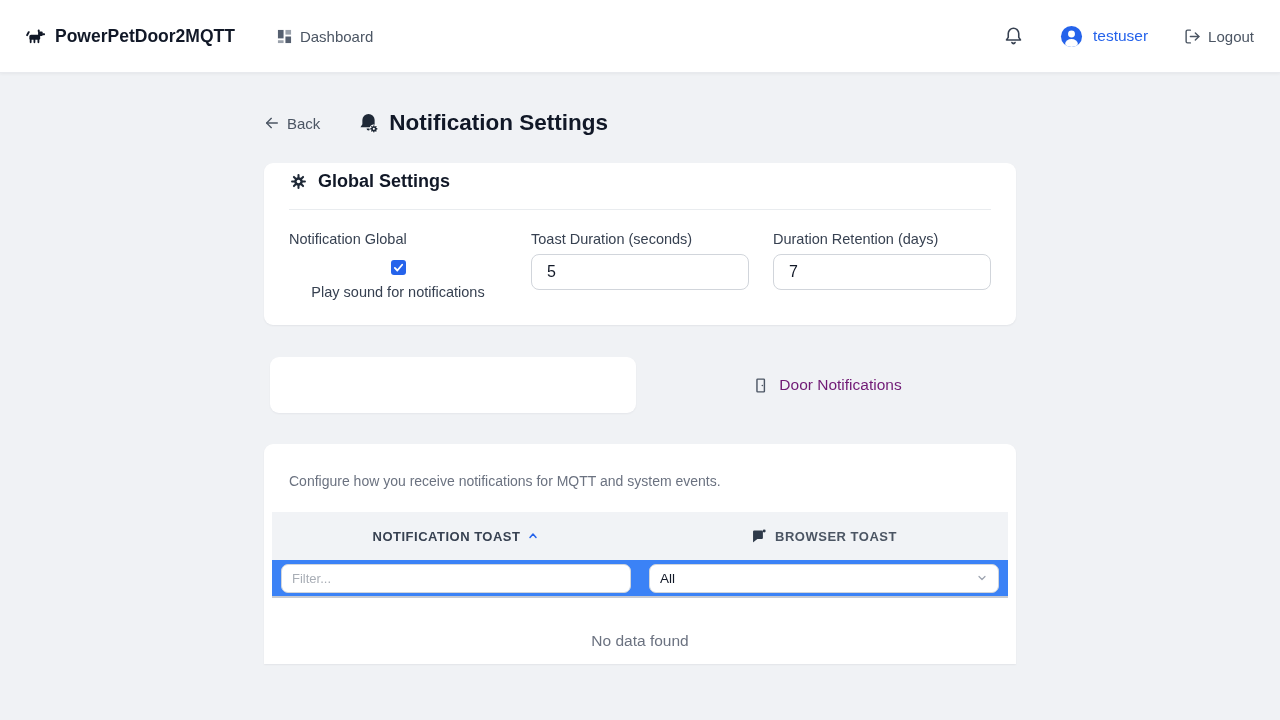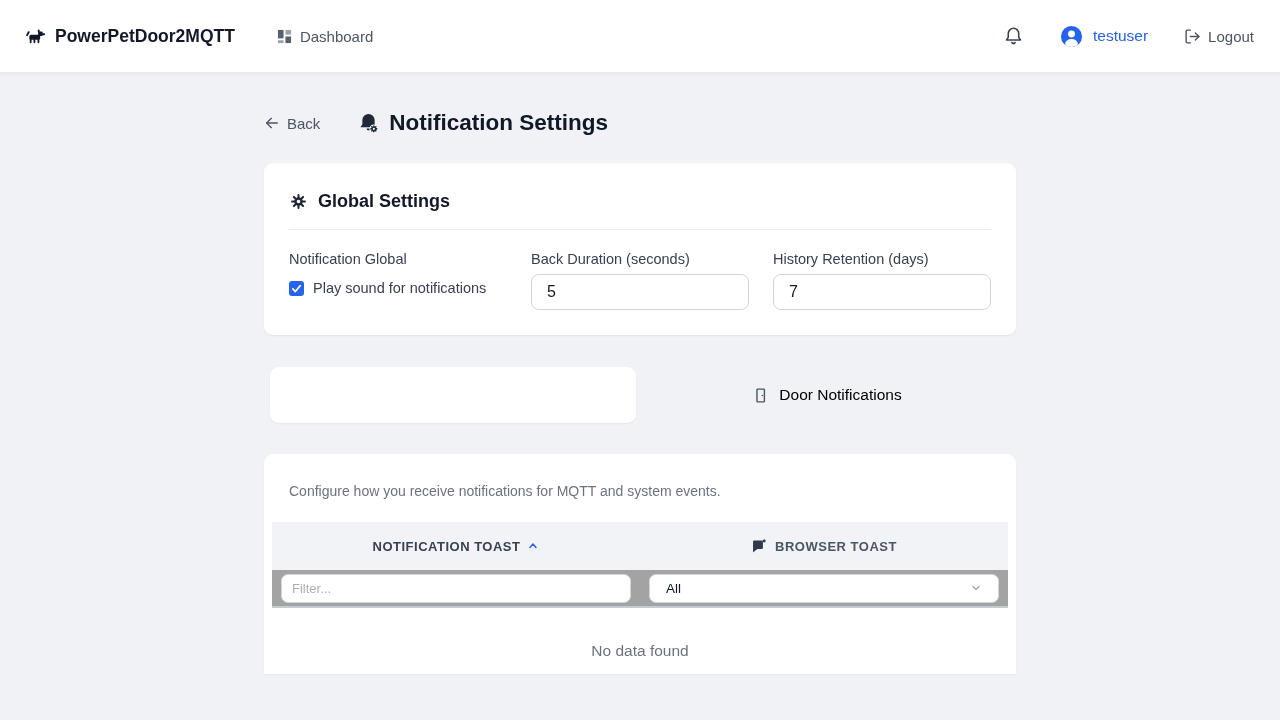--- a/index.html
+++ b/index.html
@@ -32,29 +32,29 @@
   .page-head { margin-top:37px; display:flex; align-items:center; }
   .back-link { display:flex; align-items:center; gap:7px; color:#4b5563; font-size:15px; cursor:pointer; }
   .title-wrap { display:flex; align-items:center; gap:9px; margin-left:37px; }
   .page-title { font-size:22.5px; font-weight:bold; color:#111827; }
 
   
   .card {
     background:#fff; border-radius:9px;
     box-shadow:0 1px 2px rgba(16,24,40,.06);
   }
-  .card-global { margin-top:27px; padding:28px 25px 25px; }
+  .card-global { margin-top:27px; padding:8px 25px 25px; }
   .card-head {
     display:flex; align-items:center; gap:10px;
     font-size:18px; font-weight:bold; color:#111827;
     padding-bottom:17px; border-bottom:1px solid #e9ecef; margin-bottom:21px;
   }
   .fields { display:grid; grid-template-columns:1fr 1fr 1fr; gap:24px; }
   .field-label { font-size:14.5px; color:#374151; }
-  .checkbox-row { display:flex; align-items:center; gap:9px; margin-top:13px; cursor:pointer; }
+  .checkbox-row { display:flex; align-items:center; gap:9px; margin-top:13px; cursor:pointer;flex-direction:column; }
   .checkbox {
     width:15px; height:15px; border-radius:3px; background:#2563eb;
     display:flex; align-items:center; justify-content:center; flex:0 0 auto;
   }
   .cb-label { font-size:14.5px; color:#374151; }
   .text-input {
     margin-top:7px; width:100%; height:36px;
     border:1px solid #d1d5db; border-radius:8px;
     padding:0 15px; font-size:16px; color:#111827;
     font-family:"Liberation Sans", sans-serif; outline:none; background:#fff;
@@ -69,44 +69,44 @@
   }
 
   
   .tab-row { margin-top:32px; display:flex; gap:8px; padding:0 6px; }
   .tab {
     flex:1; height:56px; border-radius:9px;
     display:flex; align-items:center; justify-content:center; gap:10px;
     cursor:pointer;
   }
   .tab-active { background:#fff; box-shadow:0 1px 2px rgba(16,24,40,.05); }
-  .tab-inactive { color:#000000; font-size:15.5px; }
+  .tab-inactive { color:#701a75; font-size:15.5px; }
 
   
   .card-notif {
     margin-top:31px; padding:29px 25px 0;
     border-radius:9px 9px 0 0; height:220px;
   }
   .notif-desc { color:#6b7280; font-size:14px; margin:0 0 23px; }
   .table { margin:0 -17px; }
   .thead { display:flex; background:#f1f3f6; height:48px; align-items:center; }
   .th { flex:1; display:flex; align-items:center; justify-content:center; gap:7px; cursor:pointer; }
   .th-type { font-size:13px; font-weight:bold; color:#374151; letter-spacing:.5px; }
   .th-toast { font-size:13px; font-weight:700; color:#4b5563; letter-spacing:.5px; }
-  .filter-row { display:flex; height:38px; align-items:center; border-bottom:2px solid #c6cad2; background:#a3a3a3; }
+  .filter-row { display:flex; height:38px; align-items:center; border-bottom:2px solid #c6cad2; background:#3b82f6; }
   .filter-cell { flex:1; padding:0 9px; }
   .filter-input {
     width:100%; height:29px; border:1px solid #d1d5db; border-radius:7px;
     padding:0 10px; font-size:13px; color:#111827; outline:none;
     font-family:"Liberation Sans", sans-serif; background:#fff;
   }
   .filter-input::placeholder { color:#a9aeb6; }
   .filter-select {
     width:100%; height:29px; border:1px solid #d1d5db; border-radius:7px;
-    padding:0 16px; font-size:13.5px; color:#111827; background:#fff;
+    padding:0 10px; font-size:13.5px; color:#111827; background:#fff;
     display:flex; align-items:center; justify-content:space-between; cursor:pointer;
   }
   .empty-row { text-align:center; margin-top:34px; color:#6b7280; font-size:15.5px; }
 
   .icon { display:inline-flex; align-items:center; justify-content:center; }
 </style>
 </head>
 <body>
 
 <header class="navbar">
@@ -235,26 +235,26 @@
           <span class="checkbox">
             <svg width="11" height="11" viewBox="0 0 24 24" fill="none" stroke="#ffffff" stroke-width="4" stroke-linecap="round" stroke-linejoin="round">
               <polyline points="4 13 9.5 18.5 20 6"></polyline>
             </svg>
           </span>
           <span class="cb-label">Play sound for notifications</span>
         </div>
       </div>
 
       <div>
-        <div class="field-label">Back Duration (seconds)</div>
+        <div class="field-label">Toast Duration (seconds)</div>
         <input class="text-input" type="text" value="5" style="">
       </div>
 
       <div>
-        <div class="field-label">History Retention (days)</div>
+        <div class="field-label">Duration Retention (days)</div>
         <input class="text-input" type="text" value="7" style="">
       </div>
     </div>
 
   </section>
 
   <div class="tab-row">
     <div class="tab tab-active"></div>
     <div class="tab tab-inactive">
       <span class="icon">

